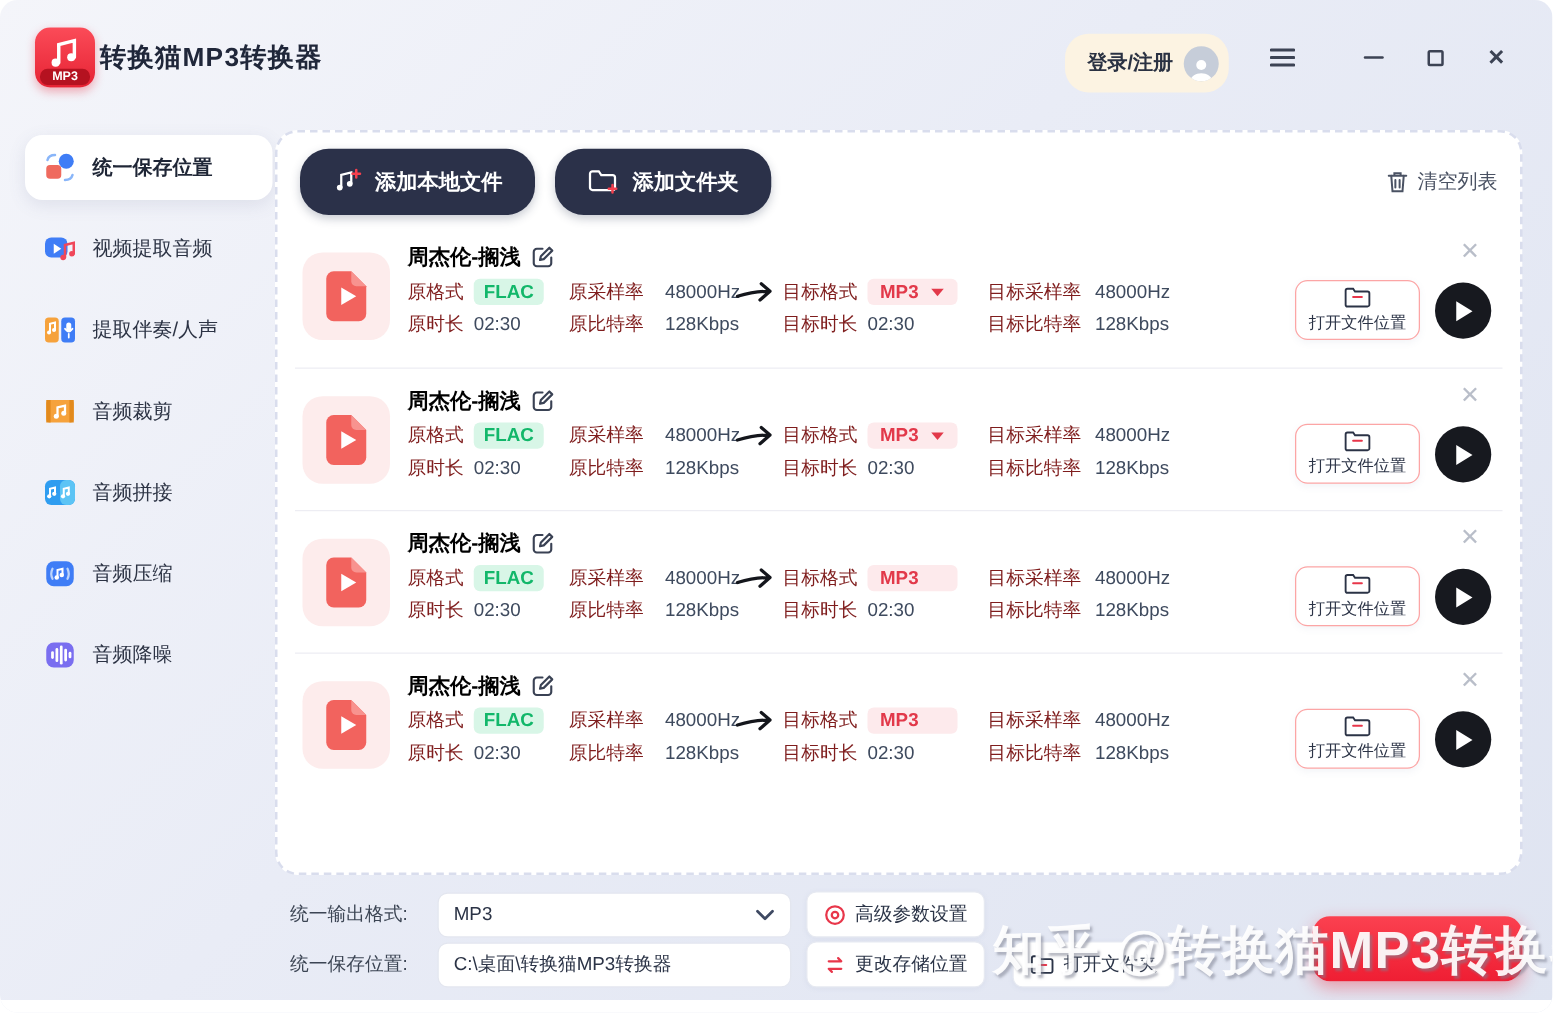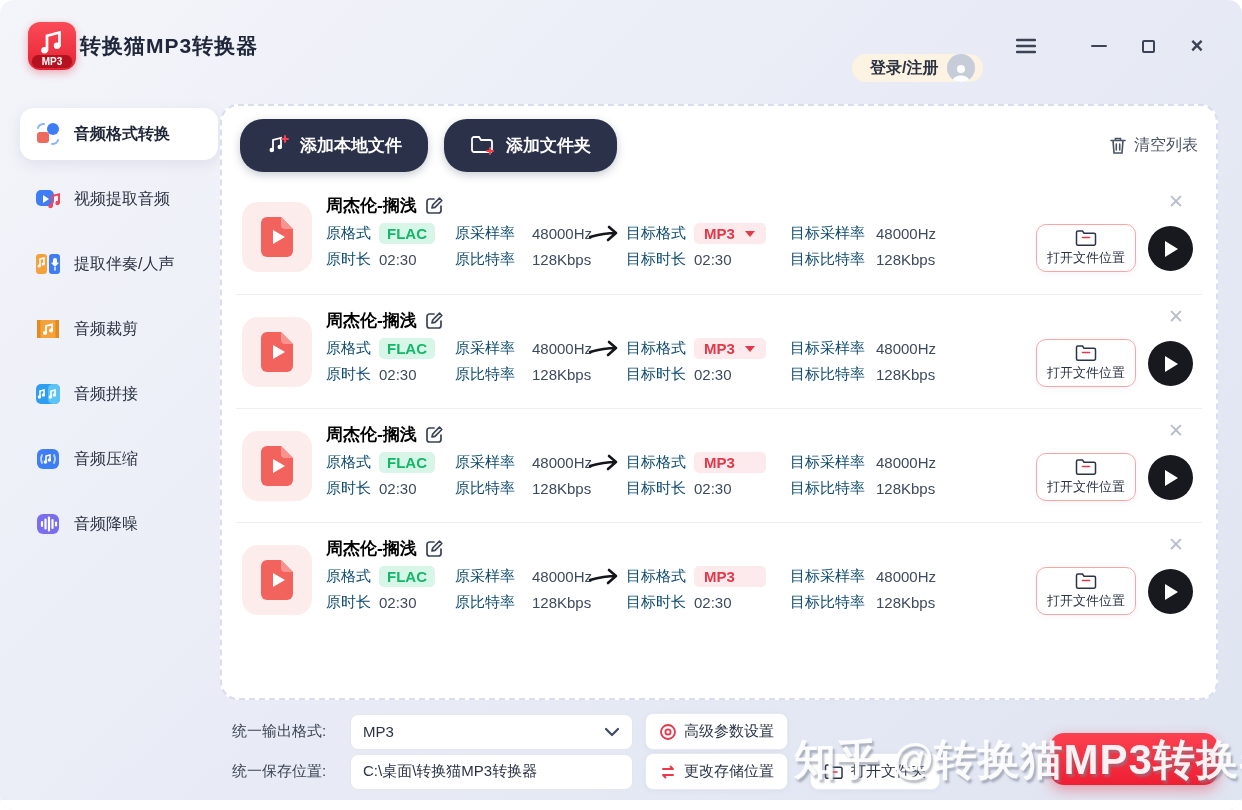--- a/index.html
+++ b/index.html
@@ -8,22 +8,22 @@
     background:linear-gradient(135deg,#f4f5fa 0%, #e9ecf6 45%, #dfe4f1 100%); overflow:hidden; }
 
   
   .header { position:absolute; top:0; left:0; right:0; height:92px; }
   .logo { position:absolute; left:28px; top:22px; width:48px; height:48px; border-radius:12px;
     background:linear-gradient(180deg,#fb4b58,#e62334); box-shadow:0 3px 8px rgba(230,40,60,.35); }
   .logo svg { position:absolute; left:9px; top:5px; }
   .logo .mp3 { position:absolute; left:4px; right:4px; bottom:2px; text-align:center; font-size:10px; font-weight:bold;
     color:#fff; background:#b51220; border-radius:6px; padding:1px 0; }
   .app-title { position:absolute; left:80px; top:32px; font-size:21px; font-weight:bold; color:#20273a; letter-spacing:1px; }
-  .login-btn { position:absolute; left:852px; top:27px; height:28px; padding:0 8px 0 18px; background:#fcf3e2;
-    border-radius:19px; display:flex; align-items:center; gap:9px; cursor:pointer;margin-top:27px; }
+  .login-btn { position:absolute; left:852px; top:27px; height:47px; padding:0 8px 0 18px; background:#fcf3e2;
+    border-radius:19px; display:flex; align-items:center; gap:9px; cursor:pointer; }
   .login-btn .txt { font-size:16px; font-weight:bold; color:#2a3142; }
   .avatar { width:28px; height:28px; border-radius:50%; background:#c6cdd9; display:flex; align-items:flex-end; justify-content:center; overflow:hidden; }
   .winctl { position:absolute; top:34px; width:26px; height:24px; display:flex; align-items:center; justify-content:center;
     color:#3c4354; cursor:pointer; }
   .ctl-menu { left:1013px; } .ctl-min { left:1086px; } .ctl-max { left:1135px; } .ctl-close { left:1184px; }
   .ctl-min .bar { width:16px; height:2.5px; background:#3c4354; border-radius:2px; }
   .ctl-max .box { width:13px; height:13px; border:2.5px solid #3c4354; border-radius:2px; }
   .ctl-close { font-size:22px; font-weight:bold; }
 
   
@@ -47,21 +47,21 @@
   .row + .row { border-top:1px solid #ededf3; }
   .thumb { position:absolute; left:6px; top:22px; width:70px; height:70px; border-radius:16px; background:#fdecec;
     display:flex; align-items:center; justify-content:center; }
   .colA { position:absolute; left:90px; top:12px; }
   .row-title { display:flex; align-items:center; gap:8px; font-size:17px; font-weight:bold; color:#000000; height:26px; }
   .edit-ic { cursor:pointer; display:flex; }
   .gridA { margin-top:5px; display:grid; grid-template-columns:53px 76px 77px 85px; row-gap:6px; align-items:center;
     font-size:15px; }
   .gridB { position:absolute; left:390px; top:43px; display:grid; grid-template-columns:68px 96px 86px 85px; row-gap:6px;
     align-items:center; font-size:15px; }
-  .lbl { color:#0c4a6e; }
+  .lbl { color:#7f1d1d; }
   .val { color:#3e4a5e; }
   .badge-src { justify-self:start; background:#d8f6e7; color:#12b76a; font-weight:bold; font-size:15px;
     padding:2px 8px; border-radius:5px; }
   .badge-dst { justify-self:start; min-width:72px; background:#fdeaec; color:#e2394a; font-weight:bold; font-size:15px;
     padding:2px 10px; border-radius:5px; display:inline-flex; align-items:center; gap:10px; cursor:pointer; }
   .caret { width:0; height:0; border-left:5px solid transparent; border-right:5px solid transparent; border-top:6px solid #e2394a; }
   .arrow { position:absolute; left:352px; top:40px; }
   .open-loc { position:absolute; left:800px; top:44px; width:100px; height:48px; background:#fff; border:1px solid #fca5a5;
     border-radius:10px; display:flex; flex-direction:column; align-items:center; justify-content:center; gap:2px;
     font-size:13px; color:#2b3346; cursor:pointer; box-shadow:0 2px 6px rgba(120,130,160,.08); }
@@ -131,21 +131,21 @@
   </div>
 
   <div class="sidebar">
     <div class="side-item active">
       <svg width="28" height="28" viewBox="0 0 28 28">
         <rect x="3" y="12" width="12" height="11" rx="3" fill="#ef6a5e"></rect>
         <circle cx="19" cy="9" r="6" fill="#3f7df6"></circle>
         <path d="M4 8 q1-4 6-4" fill="none" stroke="#8ab6f9" stroke-width="2" stroke-linecap="round"></path>
         <path d="M24 20 q-1 4-6 4" fill="none" stroke="#8ab6f9" stroke-width="2" stroke-linecap="round"></path>
       </svg>
-      <span>音频格式转换</span>
+      <span>统一保存位置</span>
     </div>
     <div class="side-item">
       <svg width="28" height="28" viewBox="0 0 28 28">
         <rect x="2" y="5" width="18" height="16" rx="5" fill="#3f7df6"></rect>
         <path d="M9 10l6 4-6 4z" fill="#fff"></path>
         <path d="M18 21V11l7-1.8V18" fill="none" stroke="#f0475a" stroke-width="2" stroke-linecap="round"></path>
         <circle cx="16.5" cy="21" r="2.2" fill="#f0475a"></circle>
           <circle cx="23.5" cy="18" r="2.2" fill="#f0475a"></circle>
       </svg>
       <span>视频提取音频</span>

